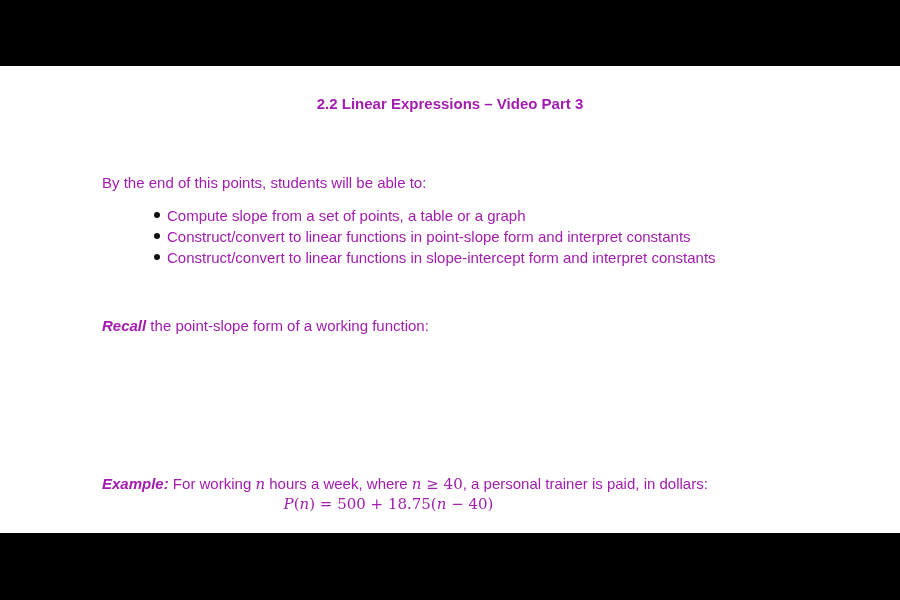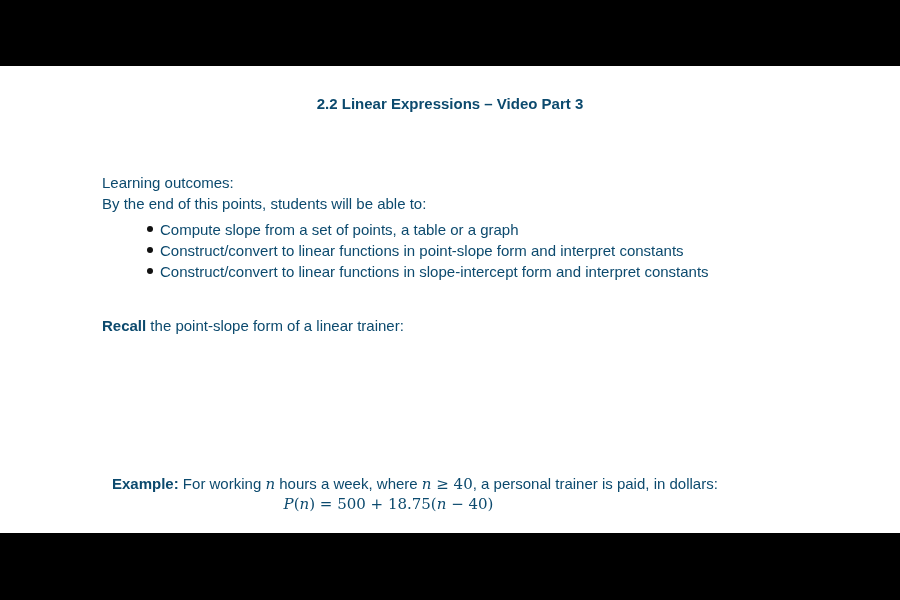--- a/index.html
+++ b/index.html
@@ -20,40 +20,40 @@
       position: absolute;
       left: 0; top: 533px;
       width: 900px; height: 67px;
       background: #000000;
     }
     .page {
       position: absolute;
       left: 0; top: 66px;
       width: 900px; height: 467px;
       background: #ffffff;
-      color: #0c4a6e;
+      color: #a21caf;
       font-family: "Liberation Sans", "DejaVu Sans", sans-serif;
       font-size: 15px;
     }
     .title-block {
       position: absolute;
       left: 0; top: 27px;
       width: 900px;
       text-align: center;
       font-weight: bold;
       font-size: 15px;
       line-height: 21px;
     }
     .outcomes {
       position: absolute;
       left: 102px; top: 106px;
       line-height: 21px;
     }
     .outcomes ul {
-      margin: 5px;
+      margin: 12px;
       padding: 0;
       list-style: none;
     }
     .outcomes li {
       position: relative;
       padding-left: 53px;
       line-height: 21px;
     }
     .outcomes li .bullet {
       position: absolute;
@@ -64,21 +64,21 @@
       border-radius: 50%;
       background: #111111;
     }
     .recall {
       position: absolute;
       left: 102px; top: 249px;
       line-height: 21px;
     }
     .example {
       position: absolute;
-      left: 112px; top: 407px;
+      left: 102px; top: 407px;
       line-height: 21px;
       white-space: nowrap;
       text-align: right;
     }
     .math {
       font-family: "DejaVu Serif", "Liberation Serif", serif;
       font-style: italic;
     }
     .math-up {
       font-family: "DejaVu Serif", "Liberation Serif", serif;
@@ -86,54 +86,53 @@
     }
     .formula {
       position: absolute;
       left: 0; top: 427px;
       width: 777px;
       text-align: center;
       font-family: "DejaVu Serif", "Liberation Serif", serif;
       font-size: 15px;
       line-height: 22px;
     }
-    b { font-weight: bold; }
+    b { font-weight: bold; font-style: italic; }
   </style>
 </head>
 <body>
 
 <div class="letterbox-top"></div>
 
 <div class="page">
 
   <div class="title-block">
     <div>2.2 Linear Expressions – Video Part 3</div>
   </div>
 
   <div class="outcomes">
-    <div>Learning outcomes:</div>
     <div>By the end of this points, students will be able to:</div>
     <ul>
       <li>
         <span class="bullet"></span>
         <span>Compute slope from a set of points, a table or a graph</span>
       </li>
       <li>
         <span class="bullet"></span>
         <span>Construct/convert to linear functions in point-slope form and interpret constants</span>
       </li>
       <li>
         <span class="bullet"></span>
         <span>Construct/convert to linear functions in slope-intercept form and interpret constants</span>
       </li>
     </ul>
   </div>
 
   <div class="recall">
-    <b>Recall</b><span> the point-slope form of a linear trainer:</span>
+    <b>Recall</b><span> the point-slope form of a working function:</span>
   </div>
 
   <div class="example">
     <b>Example:</b><span> For working </span><span class="math">n</span><span> hours a week, where </span><span class="math">n</span><span class="math-up"> ≥ 40</span><span>, a personal trainer is paid, in dollars:</span>
   </div>
 
   <div class="formula">
     <span class="math">P</span><span>(</span><span class="math">n</span><span>)</span><span> = 500 + 18.75(</span><span class="math">n</span><span> − 40)</span>
   </div>
 

